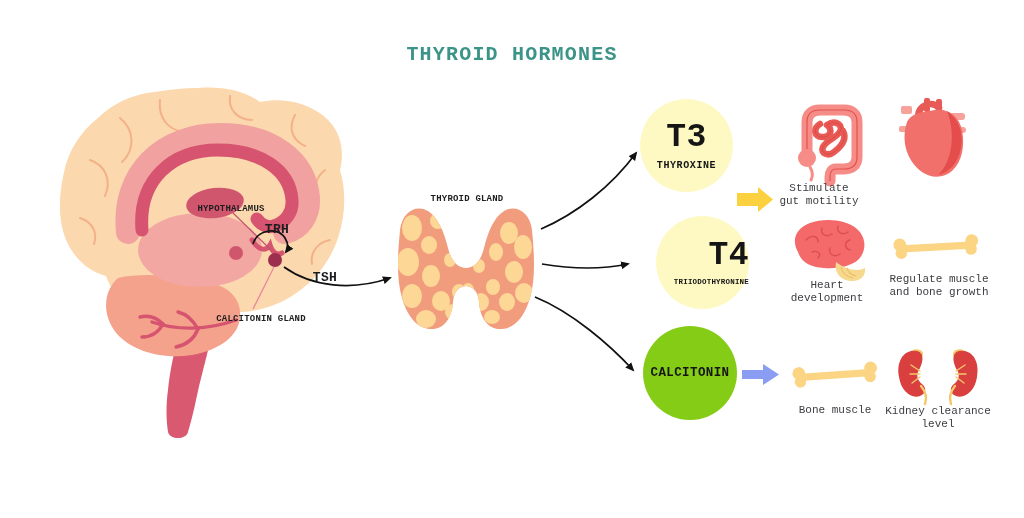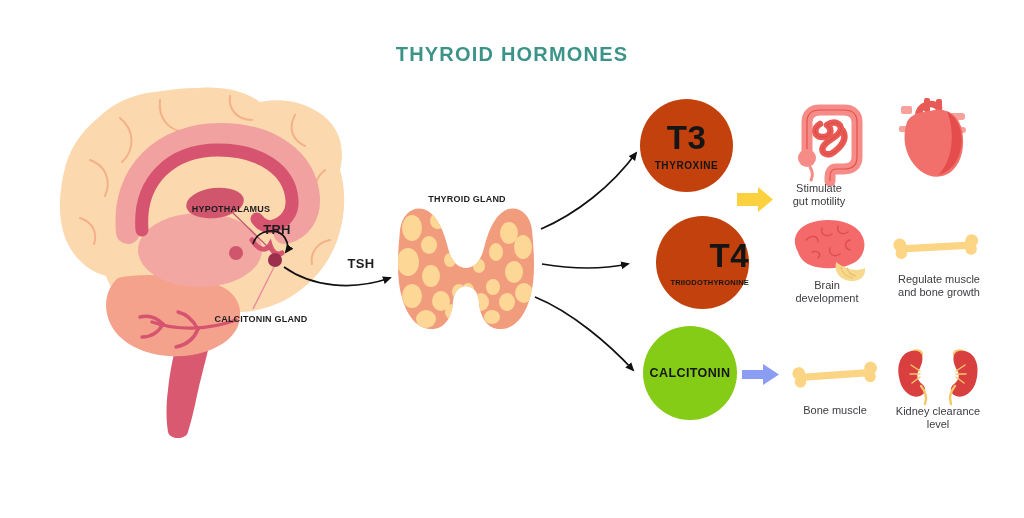--- a/index.html
+++ b/index.html
@@ -1,36 +1,36 @@
 <!DOCTYPE html>
 <html><head>
 <meta charset="utf-8">
 <style>
   html,body{margin:0;padding:0;background:#ffffff;}
   #stage{
     position:relative;width:1024px;height:518px;overflow:hidden;background:#ffffff;
-    font-family:Liberation Sans, sans-serif;
+    font-family:Liberation Mono, monospace;
   }
   #art{position:absolute;left:0;top:0;}
   .title{
     position:absolute;left:0;right:0;top:43px;text-align:center;
     font-size:20px;font-weight:700;letter-spacing:1.2px;color:#3c9489;
   }
   .lbl{
     position:absolute;transform:translateX(-50%);
     font-weight:700;color:#1d1d1f;white-space:nowrap;
   }
   .lbl-sm{font-size:9px;letter-spacing:.2px;}
   .lbl-md{font-size:13px;letter-spacing:.3px;}
   .hcircle{
     position:absolute;border-radius:50%;
     display:flex;flex-direction:column;align-items:center;justify-content:center;
     text-align:center;color:#151515;
   }
-  .hc-yellow{background:#c2410c;}
+  .hc-yellow{background:#fef9c3;}
   .hc-blue{background:#84cc16;}
   .hc-abbr{font-size:33px;font-weight:700;letter-spacing:.5px;line-height:1;}
   .hc-name{font-size:10px;font-weight:700;letter-spacing:.6px;margin-top:6px;}
   .hc-name-tiny{font-size:7.5px;letter-spacing:.2px;}
   .hc-name-solo{font-size:12.5px;font-weight:700;letter-spacing:.4px;margin-top:0;}
   .effect-label{
     position:absolute;width:140px;margin-left:-70px;text-align:center;
     font-size:11px;color:#3c3c41;line-height:1.2;
   }
 </style>
@@ -226,42 +226,42 @@
     <g>
       <use href="#kidneyLeft"></use>
       <use href="#kidneyLeft" transform="translate(1876 0) scale(-1 1)"></use>
     </g>
   </svg>
 
   <div class="title">THYROID HORMONES</div>
 
   <div class="lbl lbl-sm" style="left:231px;top:204px;">HYPOTHALAMUS</div>
   <div class="lbl lbl-md" style="left:277px;top:222px;">TRH</div>
-  <div class="lbl lbl-md" style="left:325px;top:256px;margin-left:36px;">TSH</div>
+  <div class="lbl lbl-md" style="left:325px;top:270px;">TSH</div>
   <div class="lbl lbl-sm" style="left:261px;top:314px;">CALCITONIN GLAND</div>
   <div class="lbl lbl-sm" style="left:467px;top:194px;">THYROID GLAND</div>
 
   <div class="hcircle hc-yellow" style="left:640px;top:99px;width:93px;height:93px;">
     <span class="hc-abbr">T3</span>
     <span class="hc-name">THYROXINE</span>
   </div>
   <div class="hcircle hc-yellow" style="left:656px;top:216px;width:93px;height:93px;align-items:flex-end;">
     <span class="hc-abbr">T4</span>
     <span class="hc-name hc-name-tiny">TRIIODOTHYRONINE</span>
   </div>
   <div class="hcircle hc-blue" style="left:643px;top:326px;width:94px;height:94px;">
     <span class="hc-name hc-name-solo">CALCITONIN</span>
   </div>
 
   <div class="effect-label" style="left:819px;top:182px;">
     <div>Stimulate</div>
     <div>gut motility</div>
   </div>
   <div class="effect-label" style="left:827px;top:279px;">
-    <div>Brain</div>
+    <div>Heart</div>
     <div>development</div>
   </div>
   <div class="effect-label" style="left:939px;top:273px;">
     <div>Regulate muscle</div>
     <div>and bone growth</div>
   </div>
   <div class="effect-label" style="left:835px;top:404px;">
     <div>Bone muscle</div>
     <div></div>
   </div>

